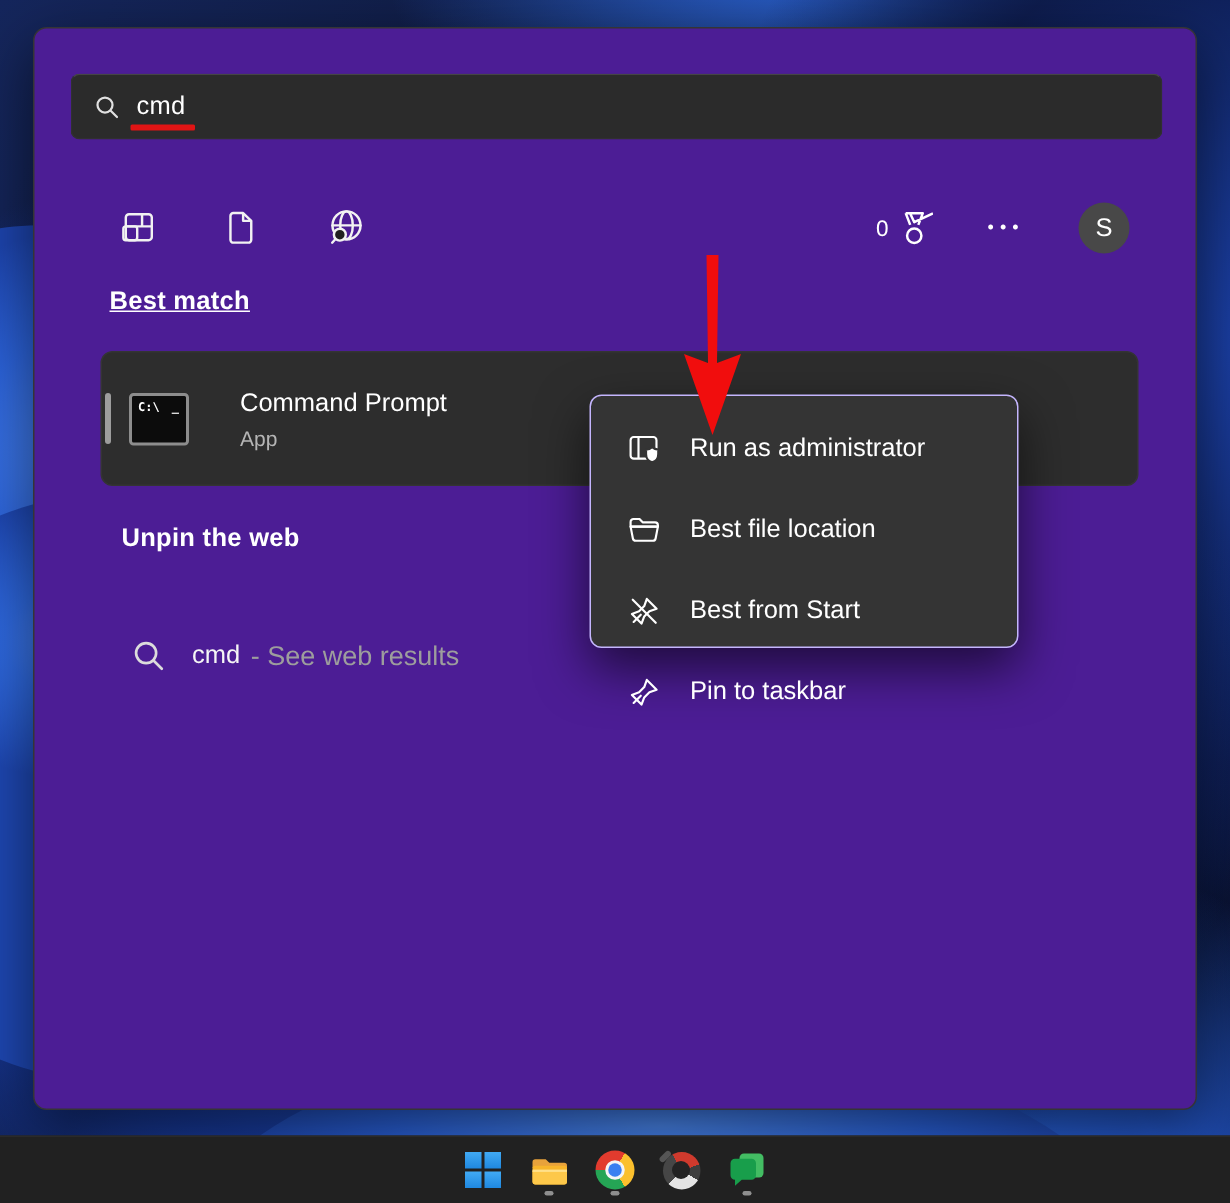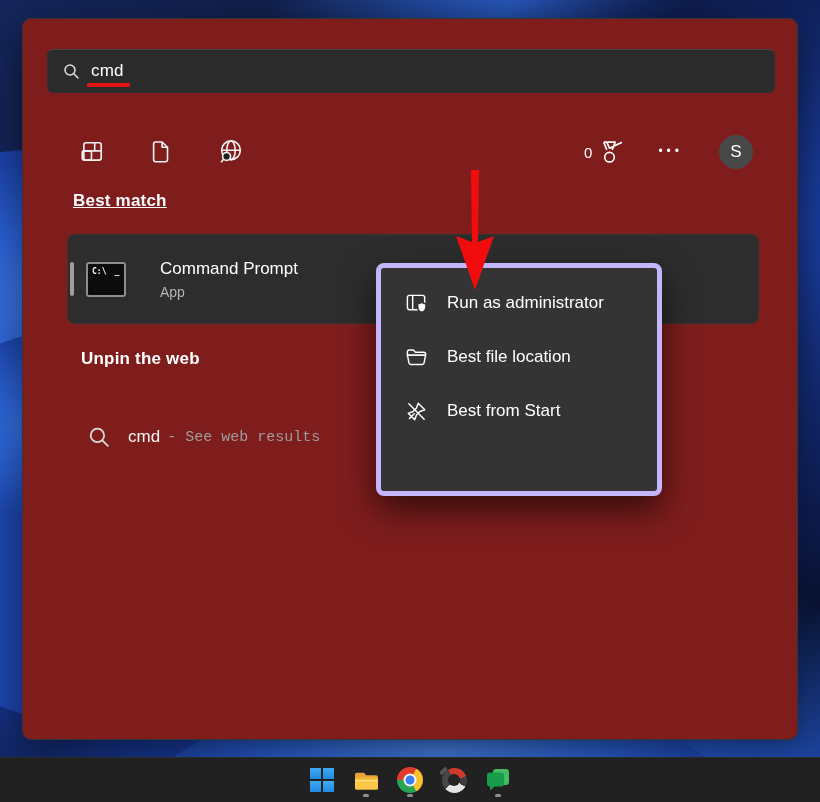--- a/index.html
+++ b/index.html
@@ -19,21 +19,21 @@
   .petal { position:absolute; border-radius:50%; }
   .petal.p1 { left:-180px; top:150px; width:420px; height:430px;
     background:radial-gradient(closest-side at 60% 35%, #4f8df5, #2c63da 55%, #1d44ad 100%); }
   .petal.p2 { left:-120px; top:330px; width:380px; height:390px;
     background:radial-gradient(closest-side at 55% 25%, #5d97f7, #2e68de 50%, #1e47b2 100%); }
   .petal.p3 { left:120px; top:690px; width:640px; height:300px;
     background:radial-gradient(closest-side at 50% 20%, #4c8bf4, #2a62dc 55%, #1b41a8 100%); }
 
   
   .panel { position:absolute; left:22px; top:18px; width:776px; height:722px;
-    background:#7f1d1d; border:1px solid #353535; border-radius:9px;
+    background:#4c1d95; border:1px solid #353535; border-radius:9px;
     box-shadow:0 14px 40px rgba(0,0,0,.55); z-index:2; }
 
   .search-box { position:absolute; left:24px; top:30px; width:728px; height:44px;
     background:#2b2b2b; border:1px solid #303030; border-top-color:#454545;
     border-radius:6px; display:flex; align-items:center; padding-left:15px; }
   .search-box svg { flex:none; }
   .search-text { position:relative; margin-left:11px; font-size:17px; color:#ffffff; letter-spacing:.2px; }
 
   
   .filter-row { position:absolute; left:24px; top:108px; width:728px; height:50px;
@@ -66,25 +66,25 @@
   .cmd-prompt { color:#ffffff; font-size:8px; font-weight:700; letter-spacing:0; }
   .cmd-cursor { color:#ffffff; font-size:8px; font-weight:700; margin-left:8px; }
   .result-texts { margin-left:34px; display:flex; flex-direction:column; gap:5px; }
   .result-title { color:#ffffff; font-size:17px; }
   .result-sub { color:#b5b5b5; font-size:14px; }
 
   
   .web-row { position:absolute; left:44px; top:392px; width:560px; height:52px;
     display:flex; align-items:center; padding-left:21px; border-radius:6px; cursor:pointer; }
   .web-query { margin-left:17px; color:#f5f5f5; font-size:17px; }
-  .web-suffix { margin-left:7px; color:#9d9d9d; font-size:15px;font-family:Liberation Mono, monospace; }
-
-  
-  .context-menu { position:absolute; left:353px; top:244px; width:286px; height:233px;
-    background:#343434; border:5px solid #c4b5fd; border-radius:8px;
+  .web-suffix { margin-left:7px; color:#9d9d9d; font-size:18px; }
+
+  
+  .context-menu { position:absolute; left:370px; top:244px; width:286px; height:169px;
+    background:#343434; border:1px solid #c4b5fd; border-radius:8px;
     box-shadow:0 14px 34px rgba(0,0,0,.6); padding:8px 0; z-index:6; }
   .menu-item { height:54px; display:flex; align-items:center; padding:0 24px; gap:19px;
     color:#ffffff; font-size:17px; cursor:pointer; }
   .menu-item svg { flex:none; }
 
   
   .red-arrow { position:absolute; left:451px; top:170px; z-index:8; pointer-events:none; }
 
   
   .taskbar { position:absolute; left:0; bottom:0; width:820px; height:45px;
@@ -221,20 +221,27 @@
         <span>Best file location</span>
       </div>
       <div class="menu-item">
         <svg width="23" height="23" viewBox="0 0 24 24" fill="none" stroke="#ffffff" stroke-width="1.5" stroke-linejoin="round" stroke-linecap="round">
           <path d="M13.8 3.4 L20.6 10.2 L15.6 12 L12 15.6 L10.1 20.6 L3.4 13.9 L8.4 12 L12 8.4 Z"></path>
           <line x1="9.6" y1="14.4" x2="4.6" y2="19.4"></line>
           <line x1="4" y1="4" x2="20" y2="20"></line>
         </svg>
         <span>Best from Start</span>
       </div>
+      <div class="menu-item">
+        <svg width="23" height="23" viewBox="0 0 24 24" fill="none" stroke="#ffffff" stroke-width="1.5" stroke-linejoin="round" stroke-linecap="round">
+          <path d="M13.8 3.4 L20.6 10.2 L15.6 12 L12 15.6 L10.1 20.6 L3.4 13.9 L8.4 12 L12 8.4 Z"></path>
+          <line x1="9.6" y1="14.4" x2="4.6" y2="19.4"></line>
+        </svg>
+        <span>Pin to taskbar</span>
+      </div>
     </div>
   </div>
 
   <svg class="red-arrow" width="48" height="122" viewBox="0 0 48 122">
     <polygon points="20,0 28,0 27,72 43,66 24,120 5,66 21,72" fill="#f10d0d"></polygon>
   </svg>
 
   <div class="taskbar">
     <div class="task-icons">
 

